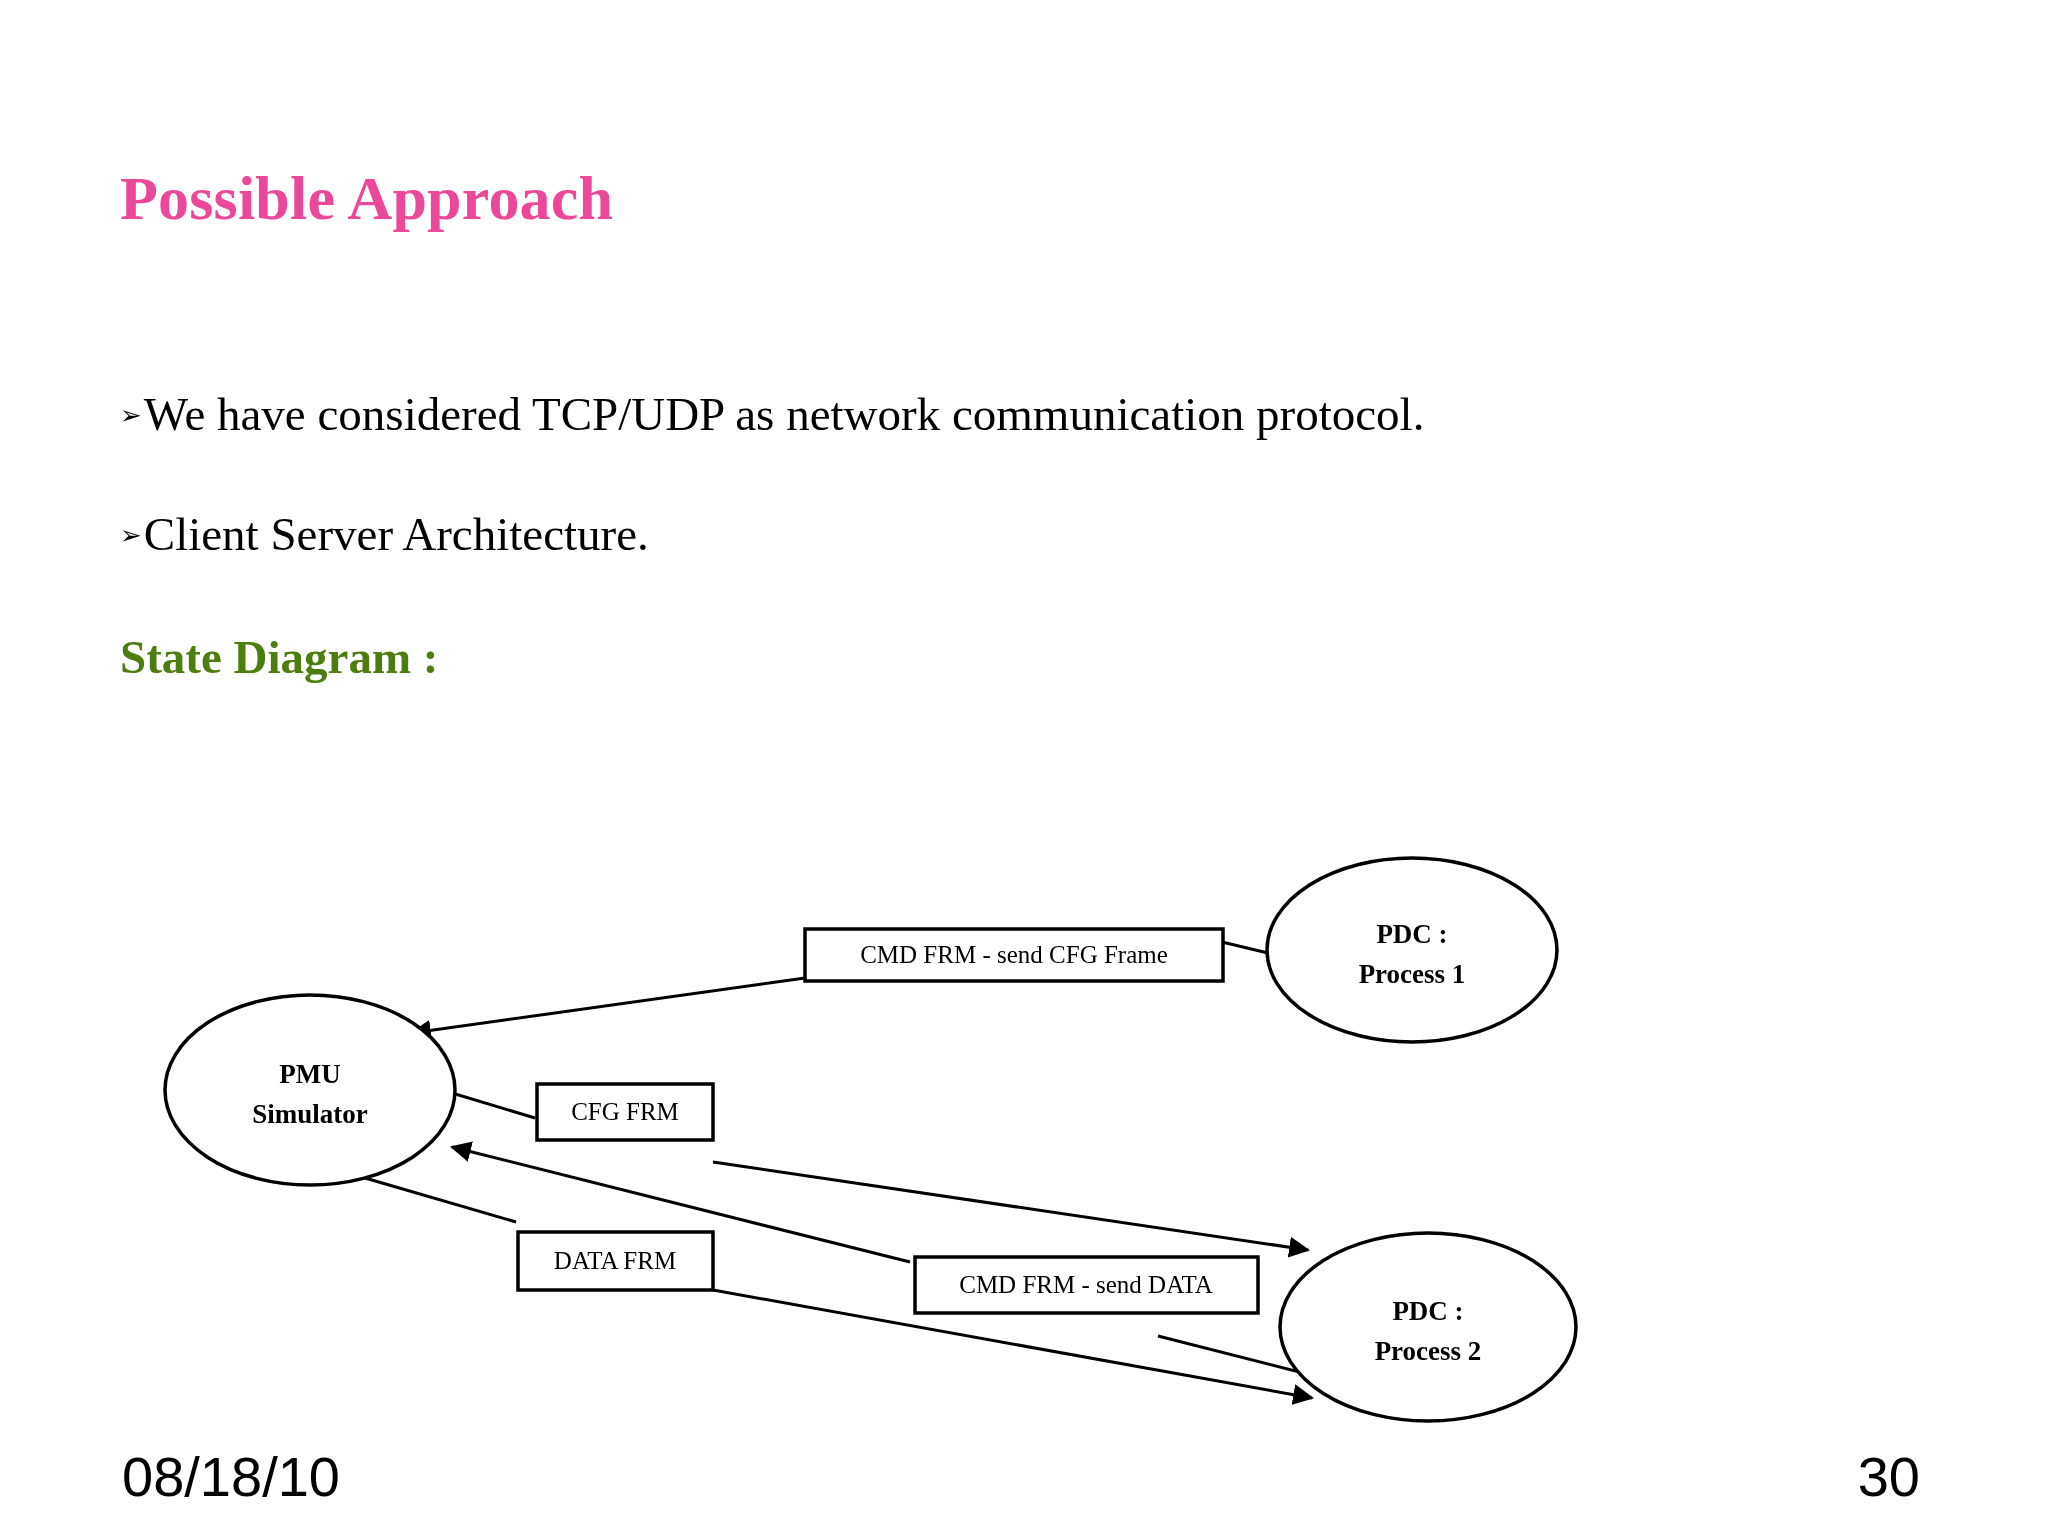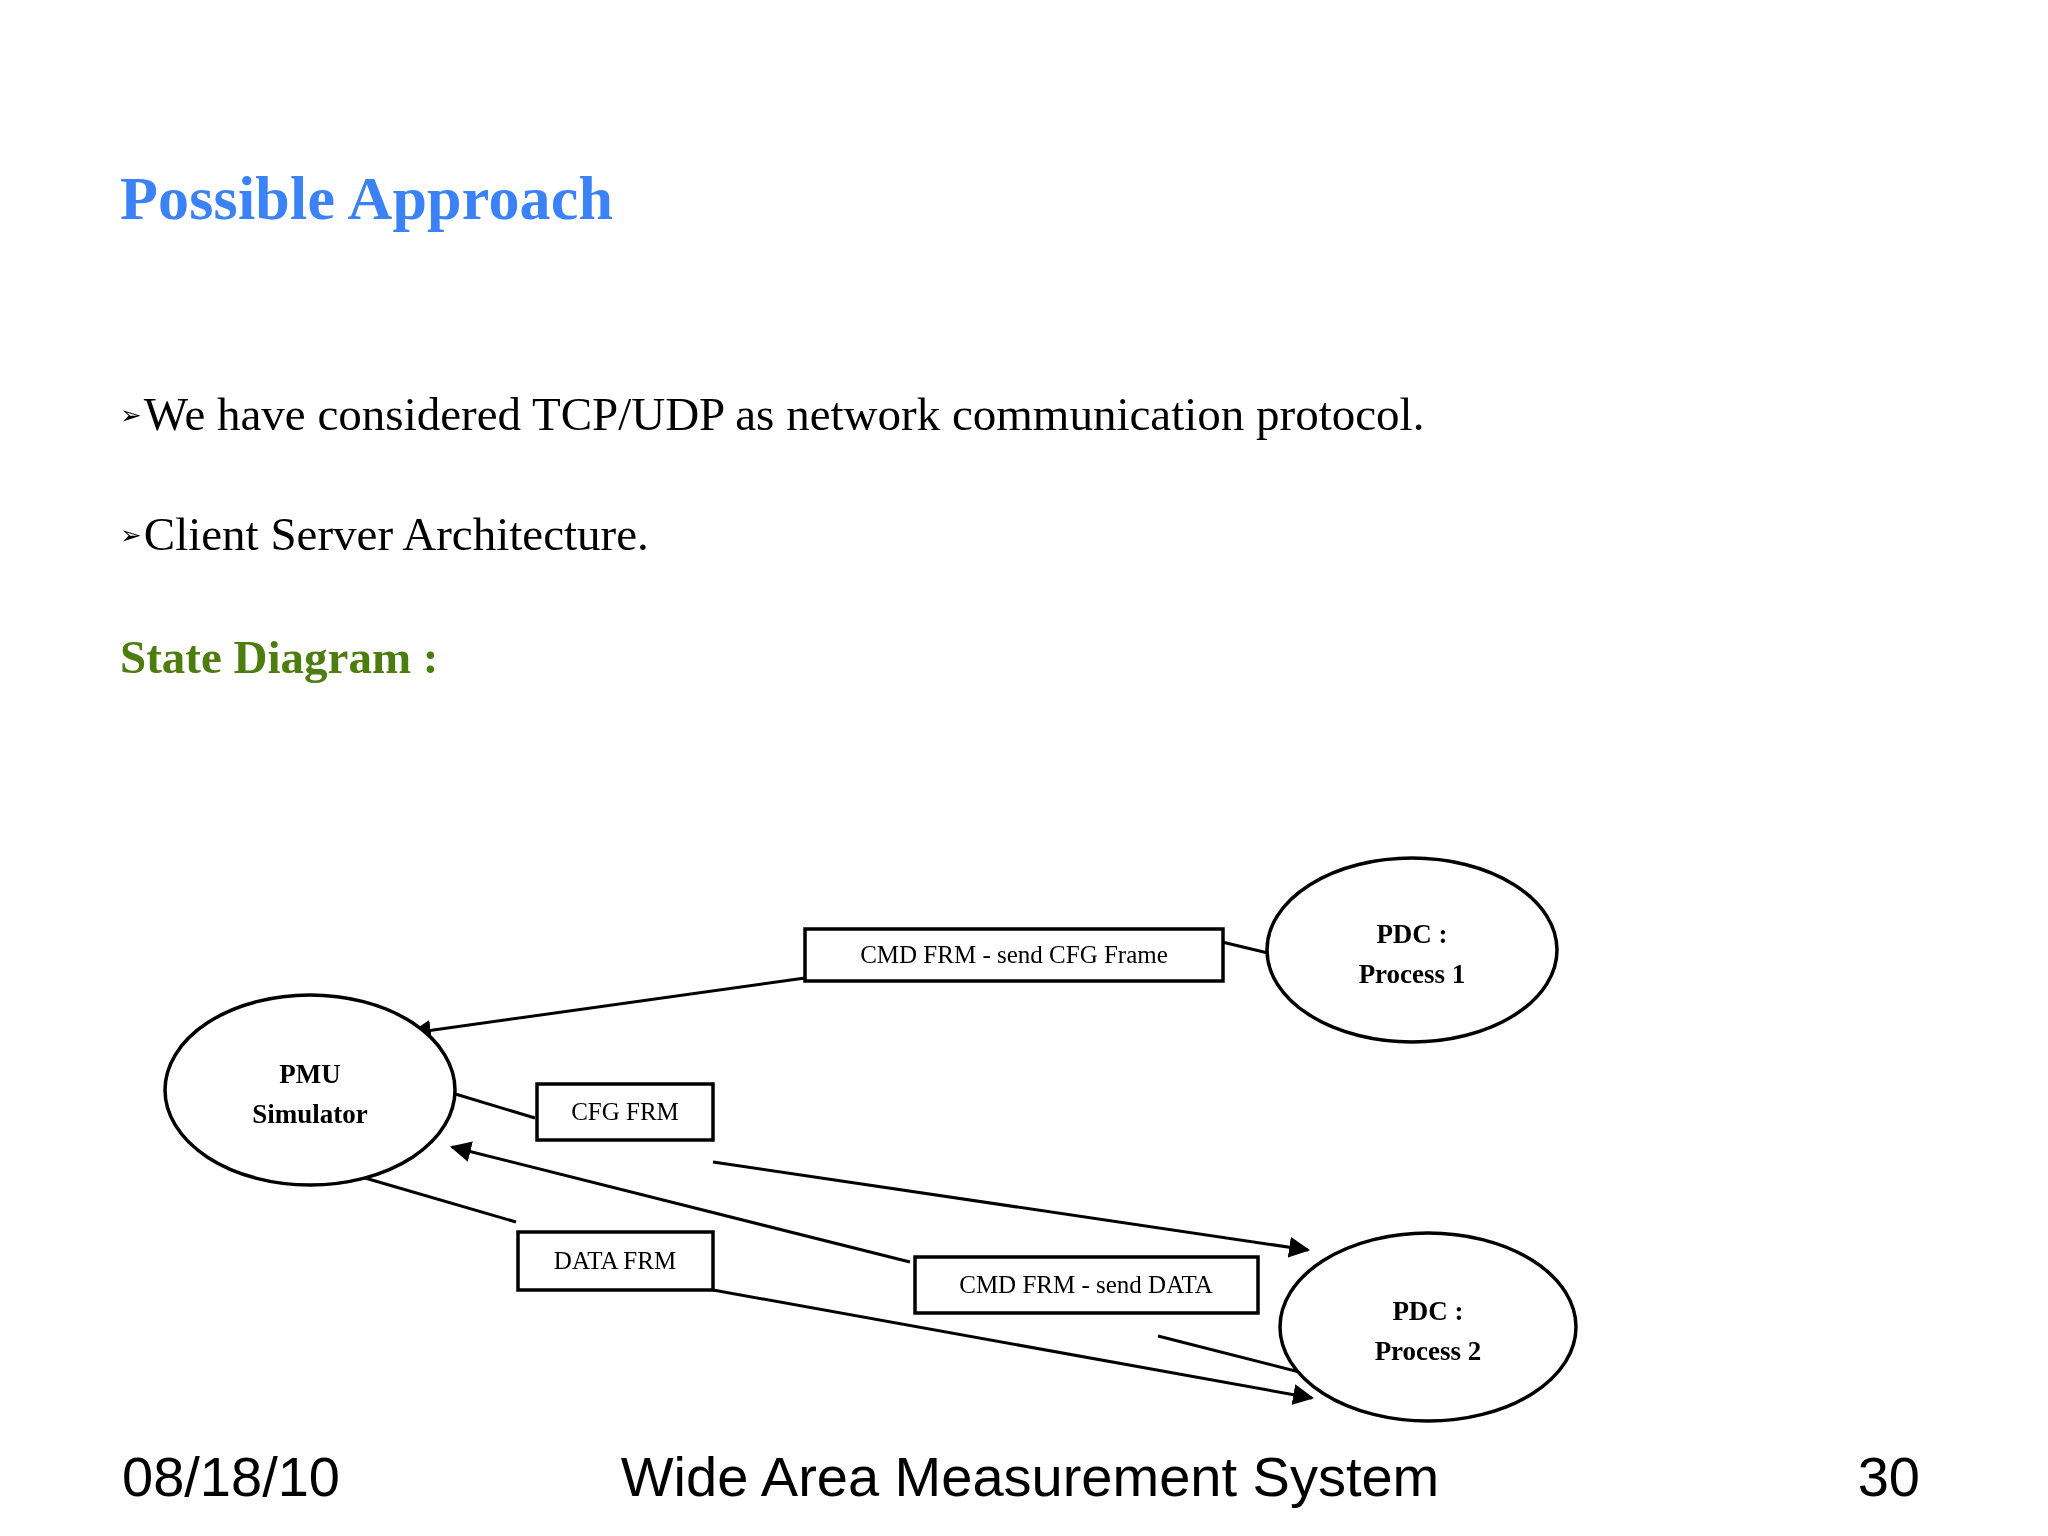--- a/index.html
+++ b/index.html
@@ -20,21 +20,21 @@
   
   #slide-title {
     position: absolute;
     left: 120px;
     top: 166px;
     font-family: "Liberation Serif", "DejaVu Serif", serif;
     font-weight: bold;
     font-size: 62px;
     line-height: 1.05;
     letter-spacing: 0.2px;
-    color: #3b82f6;
+    color: #ec4899;
     white-space: nowrap;
   }
 
   
   .body-line {
     position: absolute;
     left: 120px;
     font-family: "Liberation Serif", "DejaVu Serif", serif;
     font-size: 47px;
     line-height: 1.1;
@@ -184,17 +184,16 @@
       <rect x="518" y="442" width="195" height="58" fill="#ffffff" stroke="#000000" stroke-width="3.5"></rect>
       <text class="edge-label" x="615" y="479" text-anchor="middle">DATA FRM</text>
 
       <rect x="915" y="467" width="343" height="56" fill="#ffffff" stroke="#000000" stroke-width="3.5"></rect>
       <text class="edge-label" x="1086" y="503" text-anchor="middle">CMD FRM - send DATA</text>
     </svg>
   </div>
 
   <div id="footer">
     <div class="footer-text" id="footer-date">08/18/10</div>
-    <div class="footer-text" id="footer-center">Wide Area Measurement System</div>
     <div class="footer-text" id="footer-page">30</div>
   </div>
 
 </div>
 
 </body></html>

